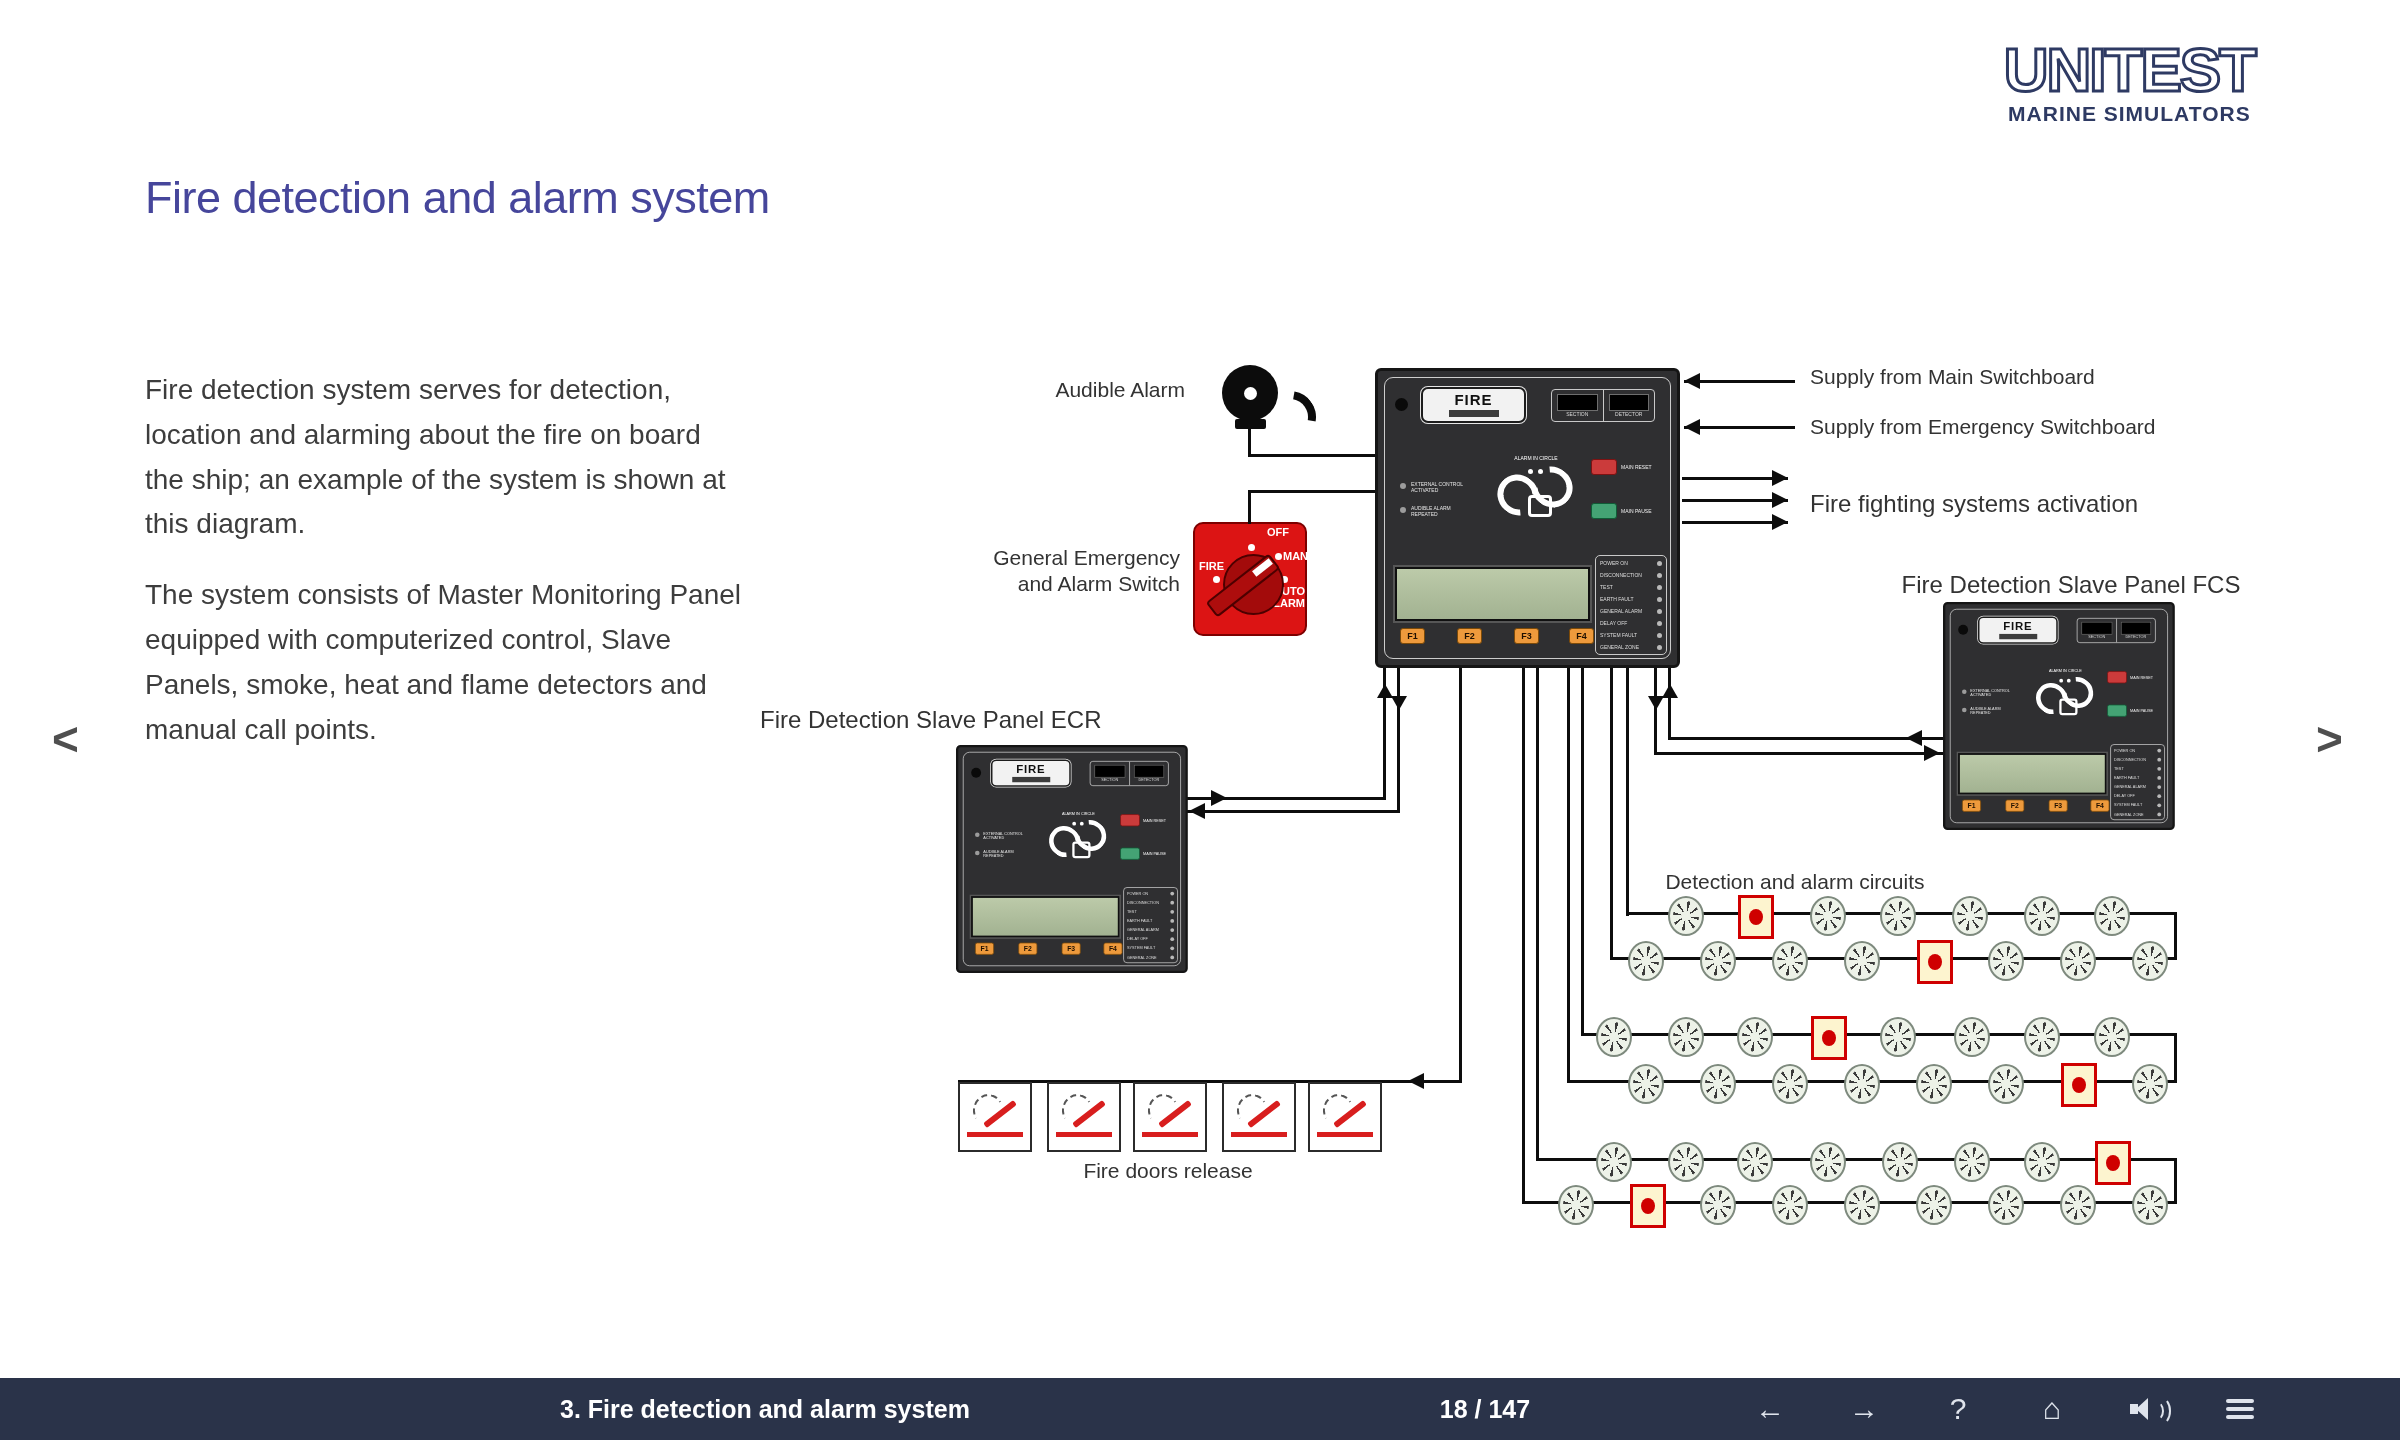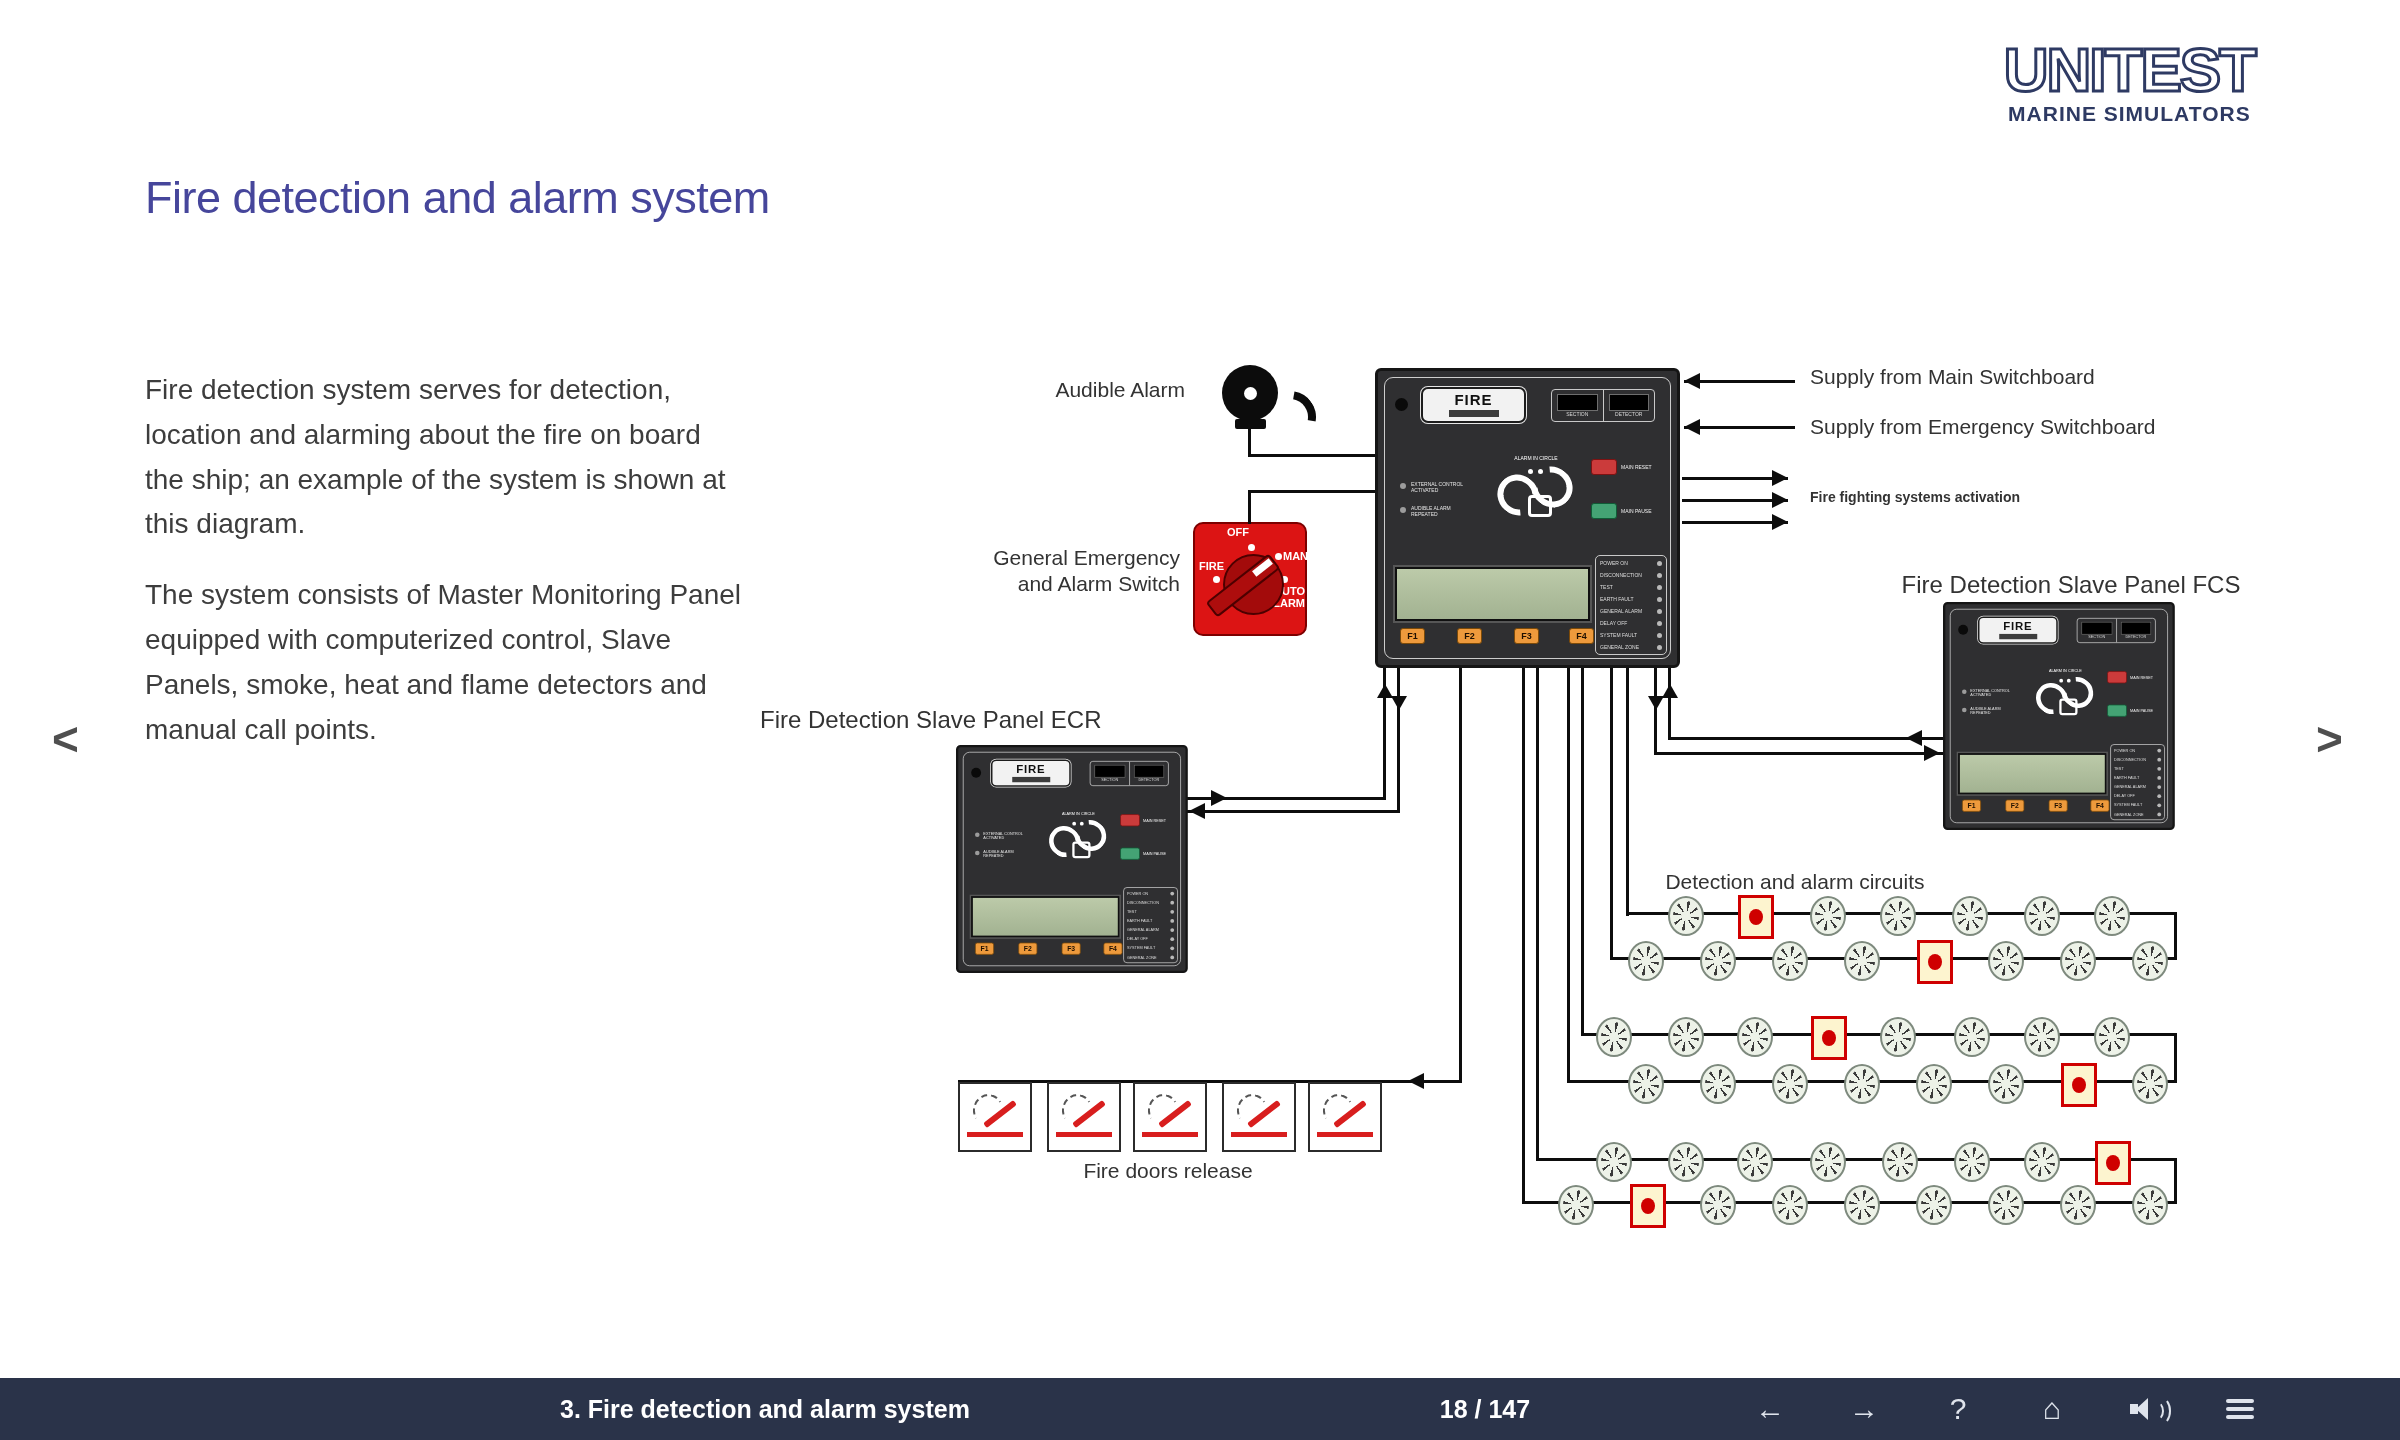--- a/index.html
+++ b/index.html
@@ -163,21 +163,21 @@
   <div id="diagram">
 
     <div id="bell">
       <i class="h"></i>
       <i class="c"></i>
       <i class="d"></i>
       <i class="b"></i>
     </div>
 
     <div id="eswitch">
-      <div class="slab" style="left:0;right:4px;top:3px;text-align:left;margin-left:32px;">OFF</div>
+      <div class="slab" style="left:0;right:16px;top:3px;text-align:right;margin-left:32px;">OFF</div>
       <i class="sdot" style="left:53px;top:20px;"></i>
       <div class="slab" style="left:88px;top:27px;">MAN</div>
       <i class="sdot" style="left:80px;top:29px;"></i>
       <div class="slab" style="left:4px;top:37px;">FIRE</div>
       <i class="sdot" style="left:18px;top:52px;"></i>
       <div class="slab" style="left:66px;top:62px;width:44px;text-align:right;">AUTO
 ALARM</div>
       <i class="sdot" style="left:86px;top:52px;"></i>
       <div class="knob"></div>
       <div class="handle"></div>
@@ -231,21 +231,21 @@
       <div class="arr arr-down" style="left: 1648px; top: 696px;"></div>
       <div class="arr arr-up" style="left: 1662px; top: 684px;"></div>
       <div class="arr arr-left" style="left: 1408px; top: 1073px;"></div>
       <div class="dlabel" style="top: 705px; font-size: 24px; left: 760px; width: 640px; text-align: left;">Fire Detection Slave Panel ECR</div>
       <div class="dlabel" style="top: 570px; font-size: 24px; left: 1751px; width: 640px; text-align: center;">Fire Detection Slave Panel FCS</div>
       <div class="dlabel" style="top: 377px; font-size: 21px; left: 745px; width: 440px; text-align: right;">Audible Alarm</div>
       <div class="dlabel" style="top: 545px; font-size: 21px; left: 740px; width: 440px; text-align: right;">General Emergency
 and Alarm Switch</div>
       <div class="dlabel" style="top: 364px; font-size: 21px; left: 1810px;">Supply from Main Switchboard</div>
       <div class="dlabel" style="top: 414px; font-size: 21px; left: 1810px;">Supply from Emergency Switchboard</div>
-      <div class="dlabel" style="top: 489px; font-size: 14px; left: 1810px; font-weight: bold;">Fire fighting systems activation</div>
+      <div class="dlabel" style="top: 489px; font-size: 24px; left: 1810px;">Fire fighting systems activation</div>
       <div class="dlabel" style="top: 869px; font-size: 21px; left: 1475px; width: 640px; text-align: center;">Detection and alarm circuits</div>
       <div class="dlabel" style="top: 1158px; font-size: 21px; left: 848px; width: 640px; text-align: center;">Fire doors release</div>
       <div class="det" style="left: 1668px; top: 896px;">
         <i class="spk2"></i>
         <i class="hub"></i>
       </div>
       <div class="cp" style="left: 1738px; top: 895px;">
         <i class="dot"></i>
       </div>
       <div class="det" style="left: 1810px; top: 896px;">

